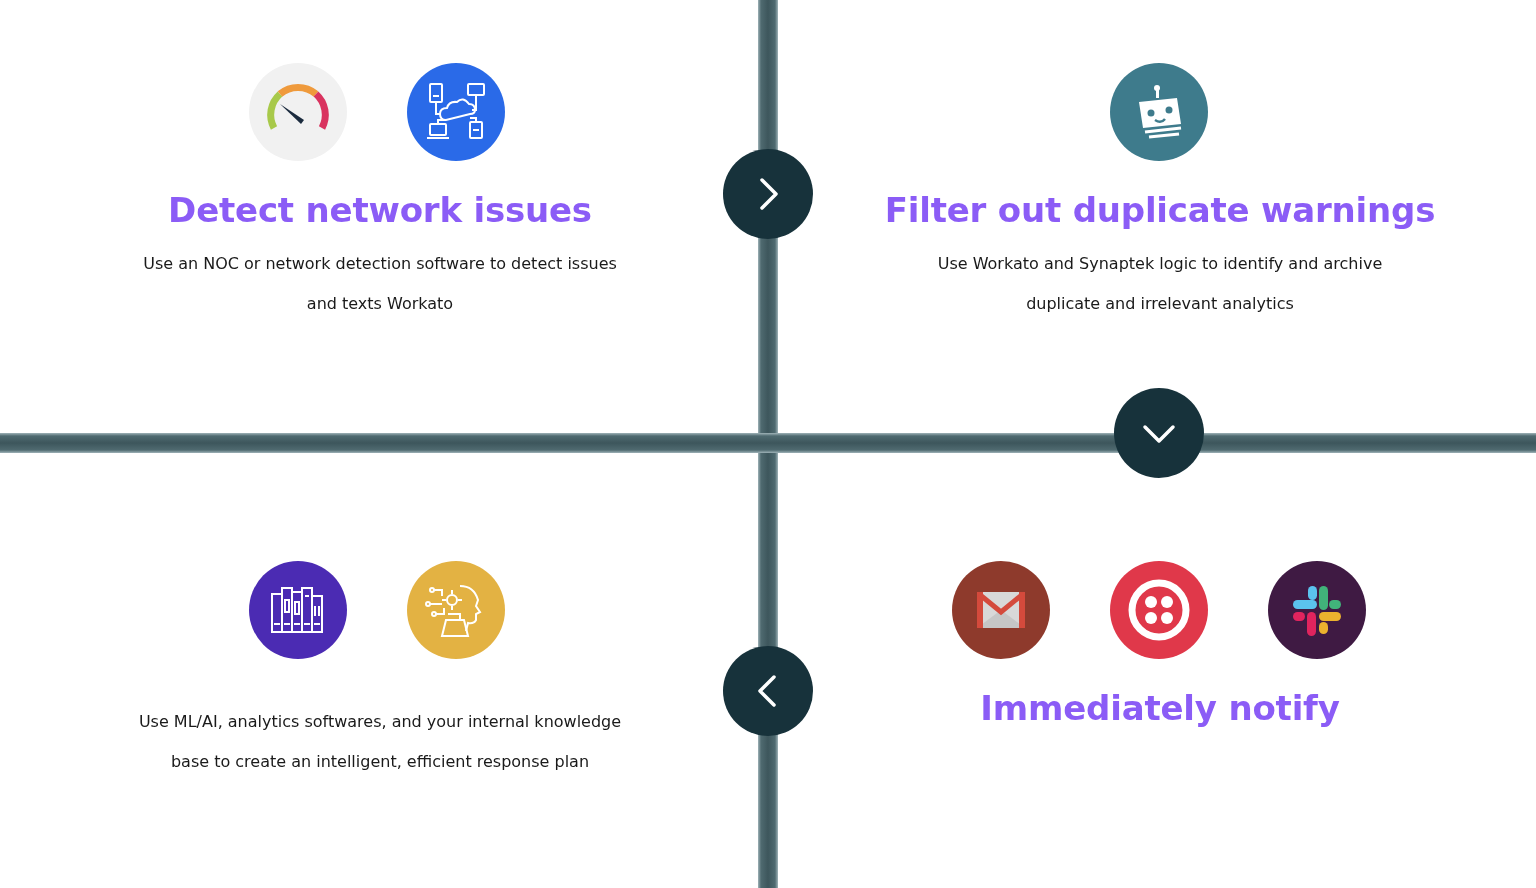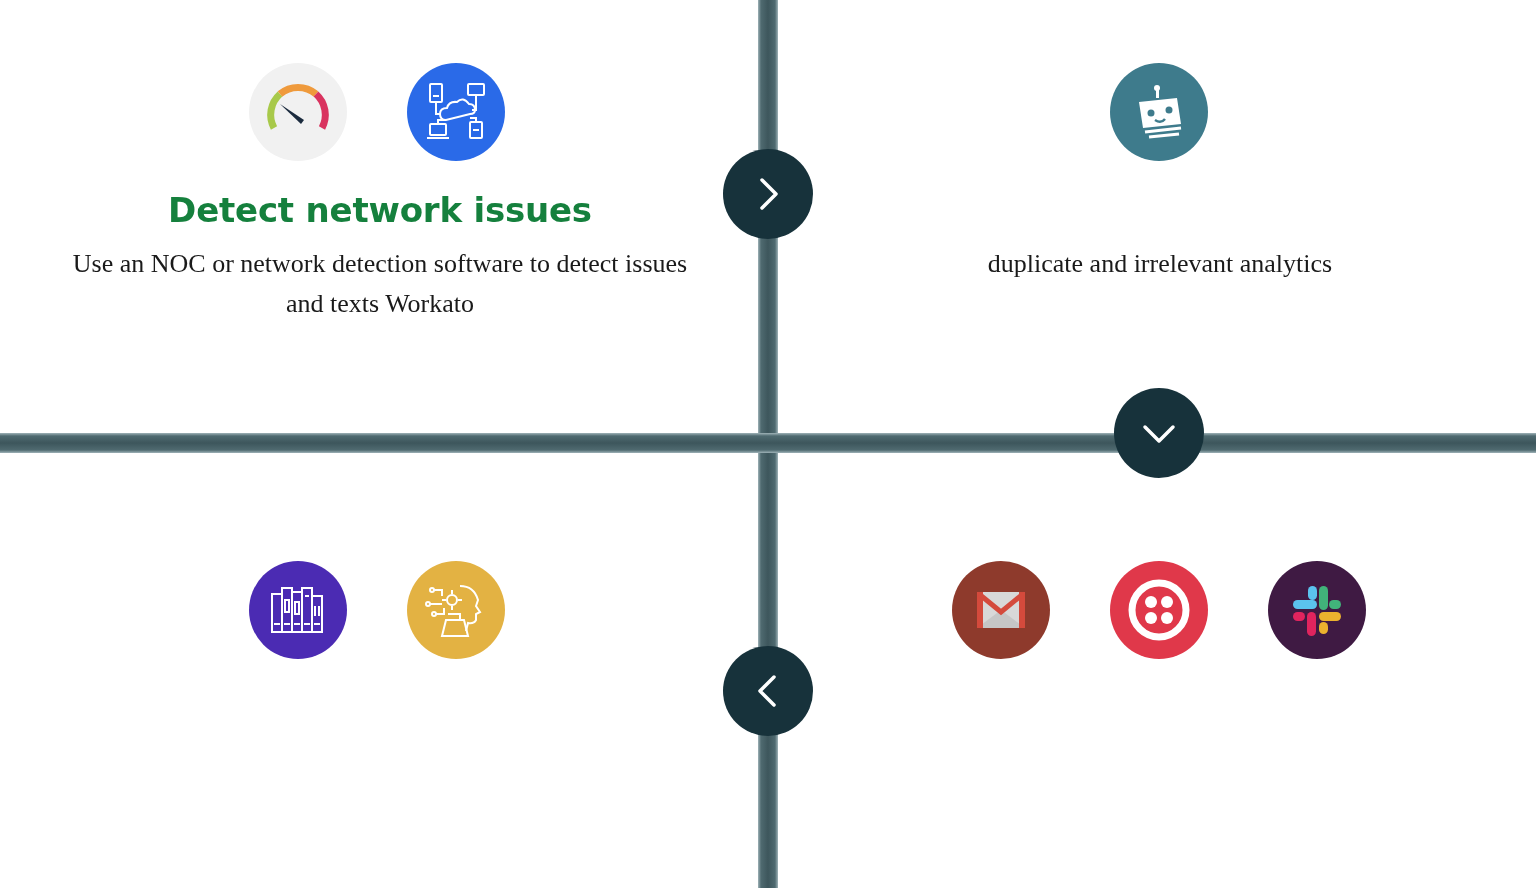--- a/index.html
+++ b/index.html
@@ -19,25 +19,25 @@
     }
     .arrow-btn {
       position: absolute; width: 90px; height: 90px; border-radius: 50%;
       background: #17323b; display: flex; align-items: center; justify-content: center;
       cursor: pointer;
     }
     .quad {
       position: absolute; text-align: center;
     }
     .quad h2 {
-      margin: 0; font-size: 34px; font-weight: bold; color: #15803d;
+      margin: 0; font-size: 34px; font-weight: bold; color: #8b5cf6;
       letter-spacing: -0.2px; white-space: nowrap;
     }
     .quad p {
-      margin: 14px 0 0 0; font-size: 26px; line-height: 40px; color: #1a1a1a; font-family: Liberation Serif, serif;
+      margin: 14px 0 0 0; font-size: 16px; line-height: 40px; color: #1a1a1a;
     }
     .icon {
       position: absolute; width: 98px; height: 98px; border-radius: 50%;
       display: flex; align-items: center; justify-content: center;
     }
   </style>
 </head>
 <body>
 
 <div class="vline"></div>
@@ -82,22 +82,23 @@
     <rect x="29" y="10" width="3" height="8" fill="#fff"></rect>
     <path d="M12 22 L50 18 L54 44 L16 48 Z" fill="#fff"></path>
     <circle cx="24" cy="33" r="3.5" fill="#3e7b8c"></circle>
     <circle cx="42" cy="30" r="3.5" fill="#3e7b8c"></circle>
     <path d="M28 40 q6 4 10 -1" stroke="#3e7b8c" stroke-width="2.5" fill="none"></path>
     <path d="M18 52 L54 48" stroke="#fff" stroke-width="3"></path>
     <path d="M22 57 L52 54" stroke="#fff" stroke-width="3"></path>
   </svg>
 </div>
 <div class="quad" style="left:820px; top:190px; width:680px;">
+  <h2>Filter out duplicate warnings</h2>
   <p>
-    <br>
+    <span>Use Workato and Synaptek logic to identify and archive</span><br>
     <span>duplicate and irrelevant analytics</span>
   </p>
 </div>
 
 <div class="icon" style="left:249px; top:561px; background:#4b2bb3;">
   <svg width="64" height="64" viewBox="0 0 64 64" fill="none" stroke="#fff" stroke-width="2">
     <rect x="6" y="16" width="10" height="38"></rect>
     <rect x="16" y="10" width="10" height="44"></rect>
     <rect x="26" y="14" width="10" height="40"></rect>
     <rect x="36" y="10" width="10" height="44"></rect>
@@ -120,20 +121,24 @@
     <circle cx="28" cy="22" r="5"></circle>
     <path d="M28 12 v4 M28 28 v4 M18 22 h4 M34 22 h4"></path>
     <circle cx="8" cy="12" r="2"></circle>
     <circle cx="4" cy="26" r="2"></circle>
     <circle cx="10" cy="36" r="2"></circle>
     <path d="M10 12 h8 v6 M6 26 h12 M12 36 h8 v-6"></path>
     <path d="M24 36 h12 v6 M22 42 l-4 16 h26 l-4 -16 z"></path>
   </svg>
 </div>
 <div class="quad" style="left:40px; top:688px; width:680px;">
+  <p>
+    <span>Use ML/AI, analytics softwares, and your internal knowledge</span><br>
+    <span>base to create an intelligent, efficient response plan</span>
+  </p>
 </div>
 
 <div class="icon" style="left:952px; top:561px; background:#8e3a2c;">
   <svg width="60" height="60" viewBox="0 0 60 60">
     <rect x="6" y="12" width="48" height="36" fill="#d8d8d8"></rect>
     <polygon points="6,48 30,30 54,48" fill="#c6c6c6"></polygon>
     <rect x="6" y="12" width="6" height="36" fill="#d44a3c"></rect>
     <rect x="48" y="12" width="6" height="36" fill="#d44a3c"></rect>
     <polyline points="8,14 30,32 52,14" fill="none" stroke="#d44a3c" stroke-width="5"></polyline>
   </svg>
@@ -153,20 +158,21 @@
     <rect x="23" y="8" width="9" height="14" rx="4.5" fill="#5bc3ee"></rect>
     <rect x="34" y="8" width="9" height="24" rx="4.5" fill="#41b37a"></rect>
     <rect x="44" y="22" width="12" height="9" rx="4.5" fill="#41b37a"></rect>
     <rect x="22" y="34" width="9" height="24" rx="4.5" fill="#e0245e"></rect>
     <rect x="8" y="34" width="12" height="9" rx="4.5" fill="#e0245e"></rect>
     <rect x="34" y="34" width="22" height="9" rx="4.5" fill="#ecb22e"></rect>
     <rect x="34" y="44" width="9" height="12" rx="4.5" fill="#ecb22e"></rect>
   </svg>
 </div>
 <div class="quad" style="left:820px; top:688px; width:680px;">
+  <h2>Immediately notify</h2>
   <p>
     <br>
   </p>
 </div>
 
 <div class="arrow-btn" style="left:723px; top:149px;">
   <svg width="40" height="40" viewBox="0 0 40 40">
     <polyline points="14,6 28,20 14,34" fill="none" stroke="#fff" stroke-width="3.5" stroke-linecap="round" stroke-linejoin="round"></polyline>
   </svg>
 </div>

